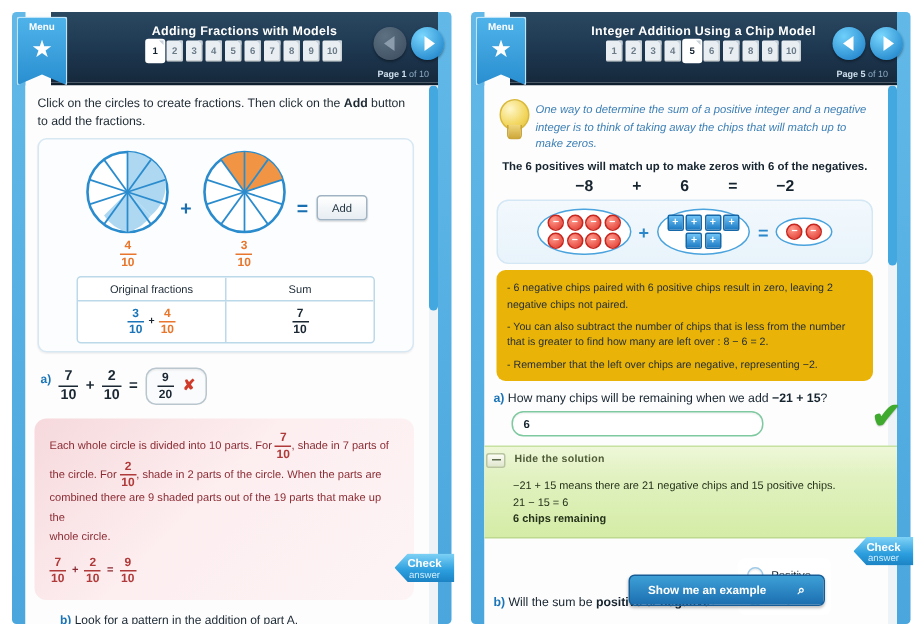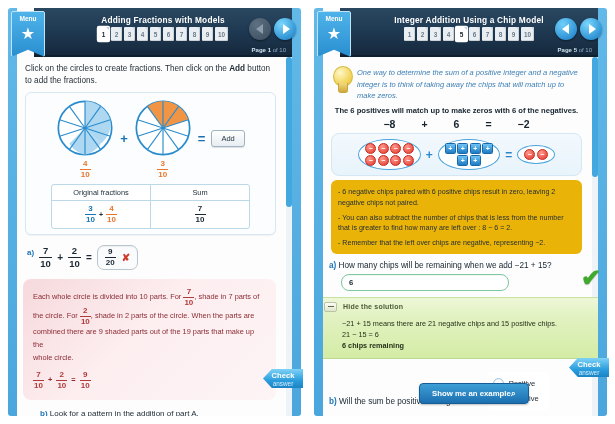--- a/index.html
+++ b/index.html
@@ -136,21 +136,21 @@
   .chip{width:9px;height:9px;border-radius:50%;display:flex;align-items:center;justify-content:center;
         font-size:7px;font-weight:bold;color:#fff;line-height:1;}
   .chip.neg{background:radial-gradient(circle at 35% 30%,#ff9a8d,#e0362b);border:1px solid #c7271e;}
   .chip.pos{width:9px;height:9px;border-radius:1.5px;background:linear-gradient(180deg,#6fc3f5,#1d7bc4);border:1px solid #1668a8;}
   .plusop{font-size:12px;color:#2b87c9;font-weight:bold;}
 
   .bullets{margin:4px 8px 0 8px;background:#eab308;border-radius:6px;padding:3px 7px 5px 7px;}
   .bullets p{margin:4px 0 0 0;font-size:7.1px;color:#1f2c36;line-height:1.5;}
 
   .qa{padding:7px 0 0 6px;font-size:8.2px;color:#16242f;}
-  .qa b{font-weight:normal;}
+  .qa b{font-weight:bold;}
   .inputpill{margin:4px 0 0 12px;width:152px;height:15px;border:1.5px solid #7ec9a0;border-radius:8px;background:#fff;
              display:flex;align-items:center;padding:0 7px;font-size:7.6px;color:#16242f;font-weight:bold;
              box-shadow:inset 0 1px 1px rgba(0,0,0,.05);}
   .tick{position:absolute;right:6px;top:258px;font-size:24px;color:#3faa2e;line-height:1;z-index:7;
         text-shadow:0 1px 1px rgba(0,0,0,.2);font-weight:bold;}
 
   .solbox{margin:6px -9px 0 -9px;background:linear-gradient(180deg,#eef7d8 0%,#e2f2c2 30%,#d4eca6 100%);
           border-top:1px solid #c6e2a0;border-bottom:1px solid #bcd98f;padding:4px 10px 7px 10px;}
   .solhead{display:flex;align-items:center;gap:6px;}
   .minusbtn{width:11px;height:8px;border-radius:2px;background:linear-gradient(180deg,#fdfdf6,#dfe6cd);
@@ -160,21 +160,21 @@
   .soltext{padding:6px 0 0 18px;font-size:7.3px;color:#26331a;line-height:1.55;}
   .soltext .bold{font-weight:bold;}
 
   .radios{margin:5px 0 0 12px;background:#fff;border-radius:5px;padding:4px 10px 4px 6px;display:inline-block;}
   .radio{display:flex;align-items:center;gap:5px;padding:2px 0;}
   .radio .dot{width:9px;height:9px;border-radius:50%;background:#fff;border:1.4px solid #9ec9e6;
               box-shadow:inset 0 1px 1px rgba(0,0,0,.08);}
   .radio .rl{font-size:7.6px;color:#1b2833;}
   .showbtn{position:absolute;left:105px;bottom:12px;background:linear-gradient(180deg,#3d9fd6,#1c6fb0);
            border:1px solid #165c96;border-radius:4px;color:#fff;font-size:7.8px;font-weight:bold;
-           padding:4px 12px;display:flex;align-items:center;gap:0;box-shadow:0 1px 2px rgba(0,0,0,.25);}
+           padding:4px 12px;display:flex;align-items:center;gap:21px;box-shadow:0 1px 2px rgba(0,0,0,.25);}
   .mag{font-size:8.5px;}
 </style>
 </head>
 <body>
 
 <div class="stage">
 
   <div class="panel left">
     <div class="frame"></div>
     <div class="frame-inner"></div>

